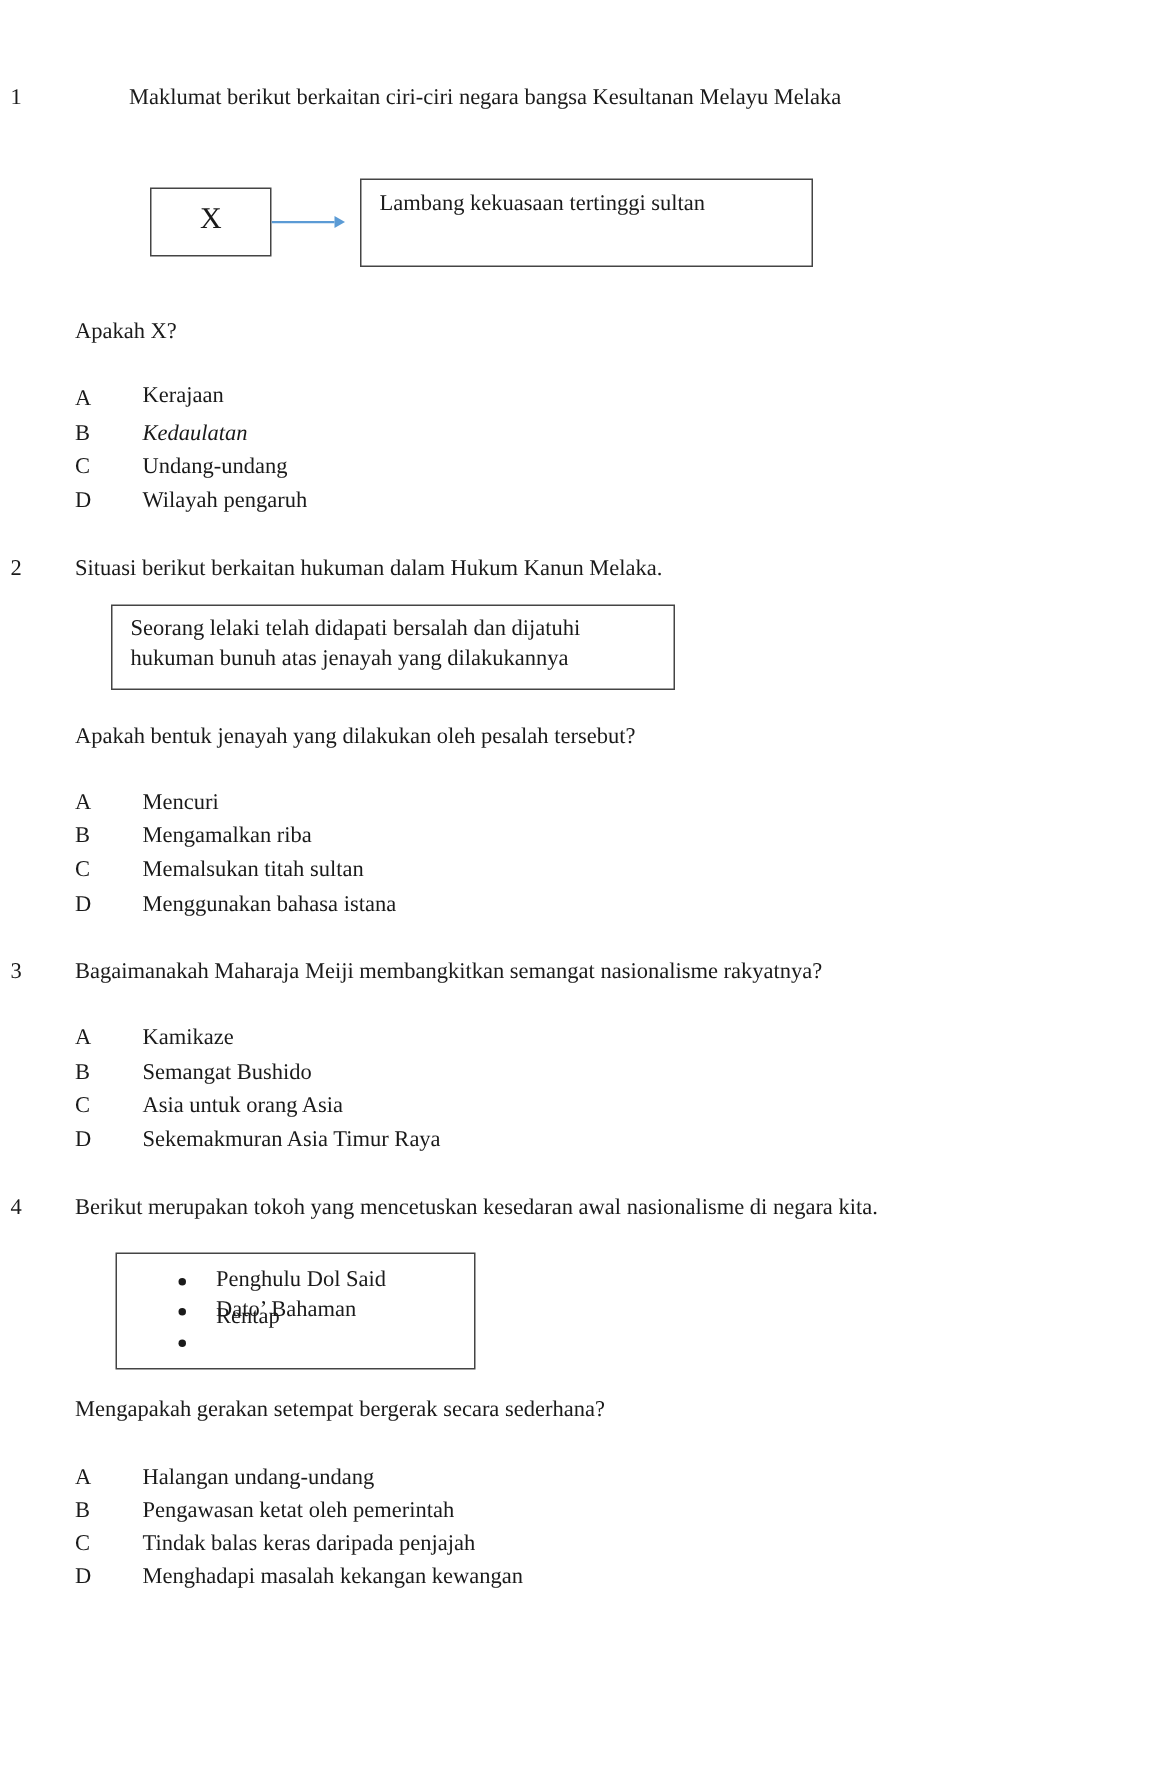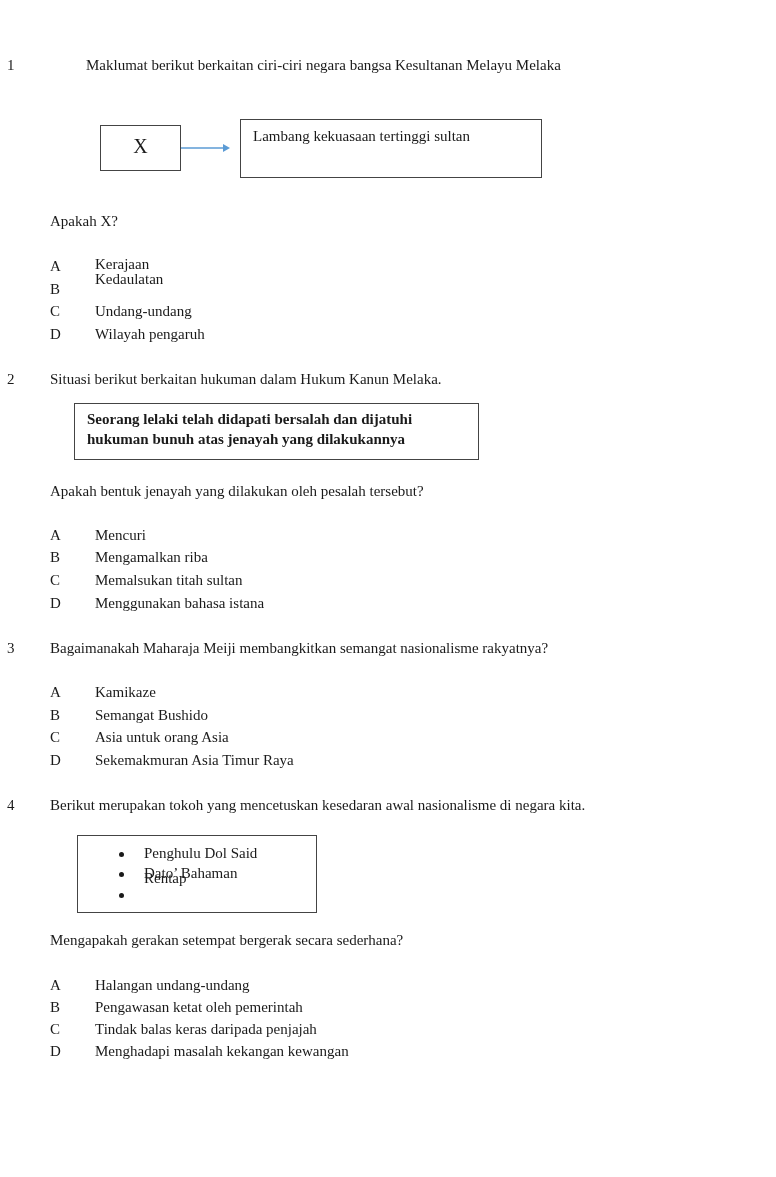--- a/index.html
+++ b/index.html
@@ -55,37 +55,37 @@
   </div>
 
   <span class="qtext abs" style="top:213px;">Apakah X?</span>
 
   <div>
     <span class="opt-letter abs" style="top:258px;">A</span>
     <span class="opt-text abs" style="top:256px;">Kerajaan</span>
   </div>
   <div>
     <span class="opt-letter abs" style="top:281px;">B</span>
-    <span class="opt-text abs" style="top:271px;">Kedaulatan</span>
+    <span class="opt-text abs" style="top:281px;font-style:italic;">Kedaulatan</span>
   </div>
   <div>
     <span class="opt-letter abs" style="top:303px;">C</span>
     <span class="opt-text abs" style="top:303px;">Undang-undang</span>
   </div>
   <div>
     <span class="opt-letter abs" style="top:326px;">D</span>
     <span class="opt-text abs" style="top:326px;">Wilayah pengaruh</span>
   </div>
 </div>
 
 <div>
   <span class="qnum abs" style="top:371px;">2</span>
   <span class="qtext abs" style="top:371px;">Situasi berikut berkaitan hukuman dalam Hukum Kanun Melaka.</span>
 
-  <div class="box" style="left:74px; top:403px; width:405px; height:57px;font-weight:bold;">
+  <div class="box" style="left:74px; top:403px; width:376px; height:57px;">
     <span class="abs" style="left:12px; top:7px;">Seorang lelaki telah didapati bersalah dan dijatuhi</span>
     <span class="abs" style="left:12px; top:27px;">hukuman bunuh atas jenayah yang dilakukannya</span>
   </div>
 
   <span class="qtext abs" style="top:483px;">Apakah bentuk jenayah yang dilakukan oleh  pesalah tersebut?</span>
 
   <div>
     <span class="opt-letter abs" style="top:527px;">A</span>
     <span class="opt-text abs" style="top:527px;">Mencuri</span>
   </div>

